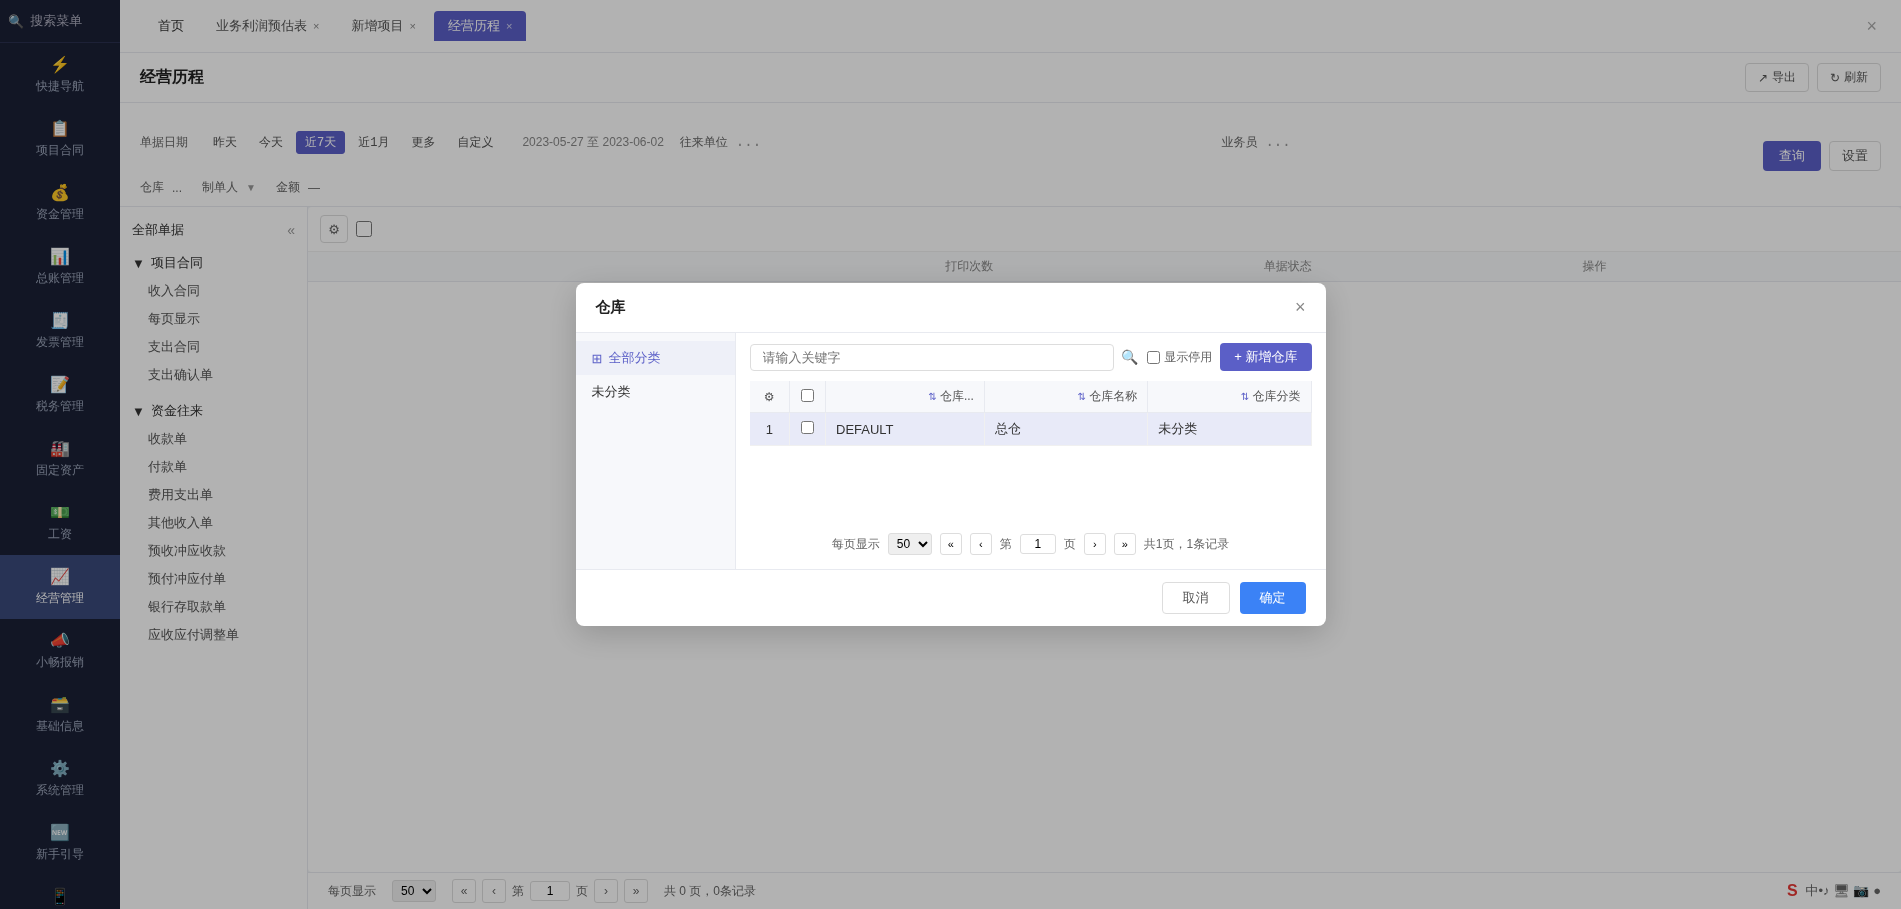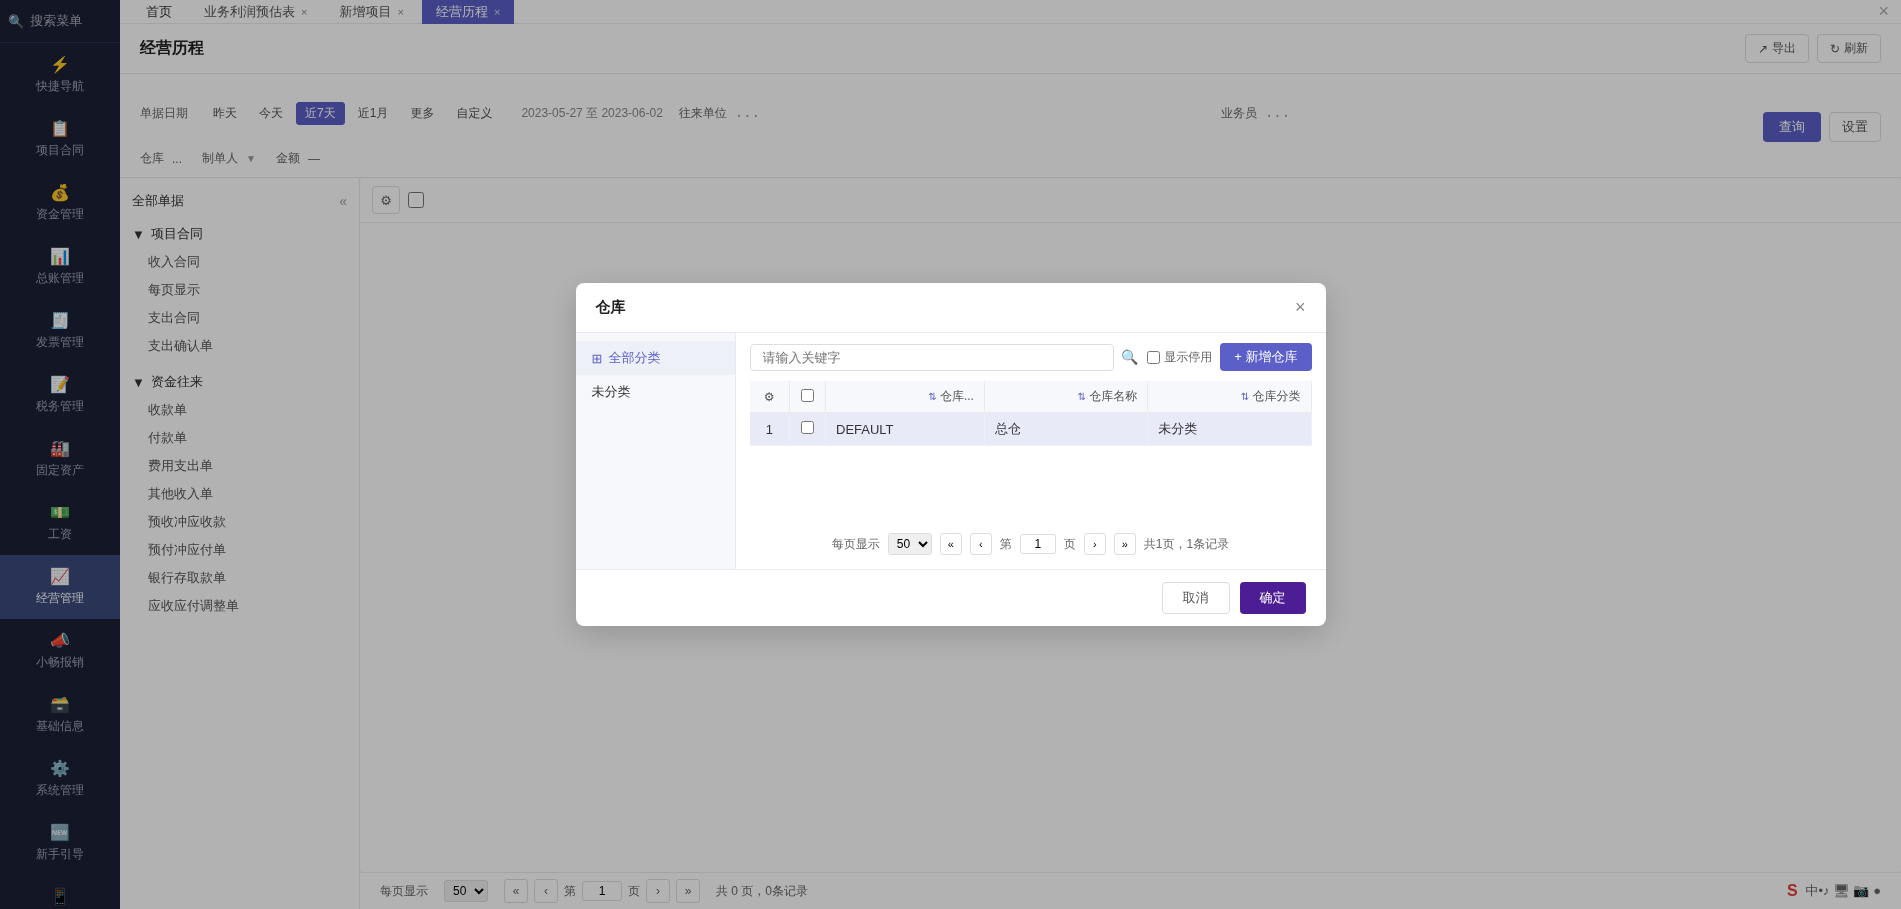--- a/index.html
+++ b/index.html
@@ -12,58 +12,58 @@
     .sidebar { width: 120px; background: #1a2035; display: flex; flex-direction: column; align-items: center; padding-top: 0; flex-shrink: 0; }
     .sidebar-search { width: 100%; padding: 12px 8px; display: flex; align-items: center; gap: 6px; color: #aab; font-size: 13px; cursor: pointer; border-bottom: 1px solid #2a3050; }
     .sidebar-item { width: 100%; display: flex; flex-direction: column; align-items: center; padding: 12px 4px; color: #9aa3b8; font-size: 12px; cursor: pointer; gap: 4px; }
     .sidebar-item.active { background: #3a4a7a; color: #fff; }
     .sidebar-icon { font-size: 16px; }
 
     
     .main { flex: 1; display: flex; flex-direction: column; background: #f0f2f5; overflow: hidden; }
 
     
-    .tab-bar { background: #fff; display: flex; align-items: center; padding: 0 12px; height: 24px; border-bottom: 1px solid #e8eaf0; gap: 4px; }
+    .tab-bar { background: #fff; display: flex; align-items: center; padding: 0 24px; height: 53px; border-bottom: 1px solid #e8eaf0; gap: 4px; }
     .tab { padding: 6px 14px; font-size: 13px; color: #555; cursor: pointer; border-radius: 4px 4px 0 0; display: flex; align-items: center; gap: 6px; }
     .tab.active { background: #5b5fc7; color: #fff; }
     .tab-close { font-size: 11px; opacity: 0.7; }
     .tab-home { color: #333; font-weight: 500; }
     .tab-bar-right { margin-left: auto; display: flex; align-items: center; gap: 8px; color: #888; font-size: 16px; cursor: pointer; }
 
     
     .page-header { background: #fff; padding: 10px 20px; display: flex; align-items: center; justify-content: space-between; border-bottom: 1px solid #e8eaf0; }
     .page-title { font-size: 16px; font-weight: 600; color: #222; }
     .page-actions { display: flex; gap: 8px; }
     .btn-export, .btn-refresh { padding: 5px 12px; border: 1px solid #ddd; border-radius: 4px; background: #fff; font-size: 12px; color: #555; cursor: pointer; display: flex; align-items: center; gap: 4px; }
 
     
     .filter-area { background: #fff; padding: 10px 20px; border-bottom: 1px solid #e8eaf0; }
     .filter-row { display: flex; align-items: center; gap: 16px; margin-bottom: 8px; flex-wrap: wrap; }
     .filter-label { font-size: 12px; color: #666; }
-    .date-btns { display: flex; gap: 4px; align-items: flex-end; }
+    .date-btns { display: flex; gap: 4px; align-items: flex-end; font-family: Liberation Mono, monospace; }
     .date-btn { padding: 2px 8px; font-size: 12px; border-radius: 3px; cursor: pointer; border: 1px solid transparent; color: #555; }
     .date-btn.active { background: #5b5fc7; color: #fff; border-color: #5b5fc7; }
     .date-range { font-size: 12px; color: #888; margin-left: 4px; }
     .filter-field { display: flex; align-items: center; gap: 8px; flex: 1; min-width: 200px; font-family: Liberation Mono, monospace; }
     .filter-dots { color: #999; font-size: 14px; cursor: pointer; }
     .btn-query { background: #5b5fc7; color: #fff; border: none; padding: 5px 16px; border-radius: 4px; font-size: 13px; cursor: pointer; }
     .btn-settings { background: #fff; color: #555; border: 1px solid #ddd; padding: 5px 12px; border-radius: 4px; font-size: 13px; cursor: pointer; }
 
     
     .filter-row2 { display: flex; align-items: center; gap: 20px; }
     .filter-item { display: flex; align-items: center; gap: 8px; font-size: 12px; color: #666; }
     .filter-select { display: flex; align-items: center; gap: 4px; cursor: pointer; }
     .filter-select-arrow { font-size: 10px; color: #999; }
     .table-container { background: #fff; border-radius: 4px; height: 100%; display: flex; flex-direction: column; }
     .table-toolbar { display: flex; align-items: center; padding: 8px 12px; gap: 8px; border-bottom: 1px solid #f0f0f0; }
     .toolbar-icon { width: 28px; height: 28px; border: 1px solid #ddd; border-radius: 4px; display: flex; align-items: center; justify-content: center; cursor: pointer; font-size: 13px; color: #666; }
     .toolbar-checkbox { width: 16px; height: 16px; cursor: pointer; }
 
     
-    .left-panel { width: 240px; background: #fff; border-right: 1px solid #e8eaf0; padding: 8px 0; overflow-y: auto; flex-shrink: 0; }
+    .left-panel { width: 188px; background: #fff; border-right: 1px solid #e8eaf0; padding: 8px 0; overflow-y: auto; flex-shrink: 0; }
     .left-panel-header { display: flex; align-items: center; justify-content: space-between; padding: 6px 12px; font-size: 13px; font-weight: 500; color: #333; }
     .collapse-btn { cursor: pointer; color: #999; font-size: 14px; }
     .panel-section { padding: 4px 0; }
     .panel-section-title { display: flex; align-items: center; gap: 6px; padding: 5px 12px; font-size: 13px; color: #333; cursor: pointer; }
     .panel-item { padding: 5px 12px 5px 28px; font-size: 13px; color: #555; cursor: pointer; }
 
     
     .content-with-panel { display: flex; flex: 1; overflow: hidden; }
     .pagination { display: flex; align-items: center; gap: 6px; }
     .page-size-select { padding: 2px 4px; border: 1px solid #ddd; border-radius: 3px; font-size: 12px; }
@@ -97,21 +97,21 @@
     .modal-table th:first-child, .modal-table td:first-child { width: 40px; text-align: center; }
     .modal-table th:nth-child(2), .modal-table td:nth-child(2) { width: 36px; text-align: center; }
     .modal-sort-icon { color: #5b5fc7; font-size: 10px; }
     .modal-table-wrap { overflow-y: auto; flex: 1; }
     .modal-pagination { display: flex; align-items: center; justify-content: center; gap: 8px; padding: 8px 0 4px; font-size: 12px; color: #666; }
     .modal-page-btn { width: 22px; height: 22px; border: 1px solid #ddd; border-radius: 3px; background: #fff; cursor: pointer; display: flex; align-items: center; justify-content: center; font-size: 11px; }
     .modal-page-input { width: 36px; text-align: center; border: 1px solid #ddd; border-radius: 3px; padding: 2px; font-size: 12px; }
     .modal-page-size { padding: 2px 4px; border: 1px solid #ddd; border-radius: 3px; font-size: 12px; }
     .modal-footer { display: flex; justify-content: flex-end; gap: 10px; padding: 12px 20px; border-top: 1px solid #e8eaf0; }
     .btn-cancel { padding: 6px 20px; border: 1px solid #ddd; border-radius: 4px; background: #fff; font-size: 13px; cursor: pointer; color: #555; }
-    .btn-confirm { padding: 6px 20px; border: none; border-radius: 4px; background: #4c1d95; color: #fff; font-size: 13px; cursor: pointer; }
+    .btn-confirm { padding: 6px 20px; border: none; border-radius: 4px; background: #3b82f6; color: #fff; font-size: 13px; cursor: pointer; }
 
     
     .modal-left-scroll { height: 220px; overflow-y: auto; }
     .modal-left-scroll::-webkit-scrollbar { width: 4px; }
     .modal-left-scroll::-webkit-scrollbar-thumb { background: #ccc; border-radius: 2px; }
 
     
     .main-content-wrap { position: relative; flex: 1; display: flex; flex-direction: column; }
 
     
@@ -315,20 +315,26 @@
           <div class="panel-item">应收应付调整单</div>
         </div>
       </div>
 
       <div class="main-content-wrap">
         <div class="watermark">WhAR</div>
         <div class="table-container">
           <div class="table-toolbar">
             <div class="toolbar-icon">⚙</div>
             <input type="checkbox" class="toolbar-checkbox" style="">
+          </div>
+          <div class="main-table-header">
+            <div class="main-table-col wide"></div>
+            <div class="main-table-col">打印次数</div>
+            <div class="main-table-col">单据状态</div>
+            <div class="main-table-col">操作</div>
           </div>
           <div class="empty-area">
             <span>暂无数据</span>
           </div>
         </div>
 
         <div class="status-bar">
           <span>每页显示</span>
           <select class="page-size-select">
             <option>50</option>

